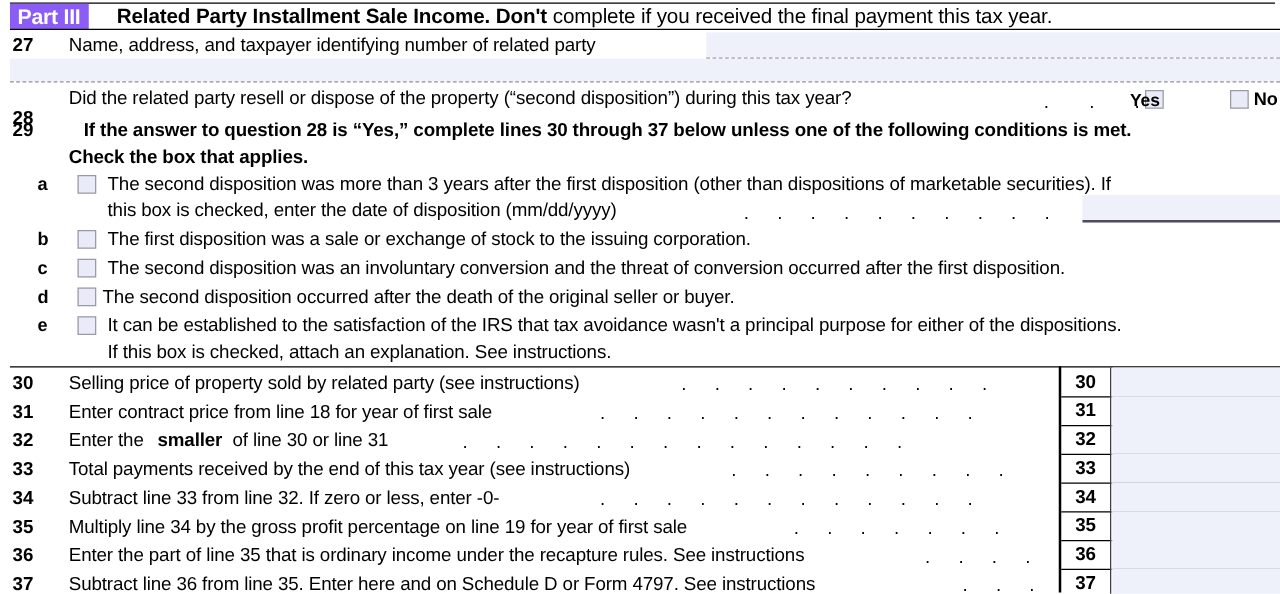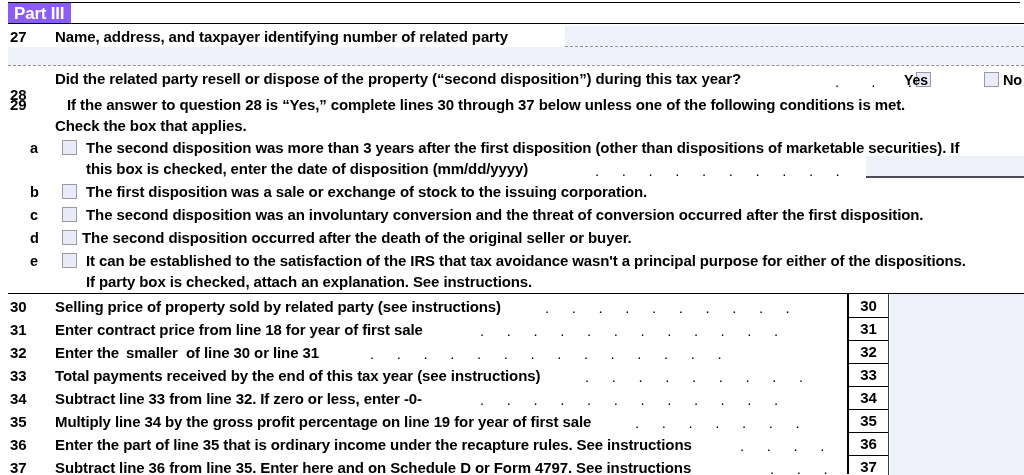--- a/index.html
+++ b/index.html
@@ -66,21 +66,20 @@
   .letterno {
     position: absolute;
     font-weight: bold;
     font-size: 14.5px;
   }
   .txt {
     position: absolute;
     font-size: 15px;
     white-space: nowrap;
     letter-spacing: -0.1px;
-    font-weight: bold;
   }
   .txt.bold { font-weight: bold; }
 
   
   .entry-band {
     position: absolute;
     background: #eef0fa;
   }
   .dashrule {
     position: absolute;
@@ -146,20 +145,21 @@
     position: absolute;
     border-bottom: 1px solid #000;
     height: 0;
   }
 </style>
 </head>
 <body>
 
 <div class="part-header">
   <div class="part-badge">Part III</div>
+  <div class="part-title"><span class="b">Related Party Installment Sale Income. Don't</span><span> complete if you received the final payment this tax year.</span></div>
 </div>
 <div class="rule-top"></div>
 
 <div class="lineno" style="left:10px; top:28px;">27</div>
 <div class="txt" style="left:55px; top:28px;">Name, address, and taxpayer identifying number of related party</div>
 
 <div class="entry-band" style="left:565px; top:26px; width:459px; height:20px;"></div>
 <div class="dashrule" style="left:565px; top:46px; width:459px;"></div>
 
 <div class="entry-band" style="left:8px; top:47px; width:1016px; height:18px;"></div>
@@ -192,21 +192,21 @@
 <div class="cbox" style="left:62px; top:207px;"></div>
 <div class="txt" style="left:86px; top:206px;">The second disposition was an involuntary conversion and the threat of conversion occurred after the first disposition.</div>
 
 <div class="letterno" style="left:30px; top:230px;">d</div>
 <div class="cbox" style="left:62px; top:230px;"></div>
 <div class="txt" style="left:82px; top:229px;">The second disposition occurred after the death of the original seller or buyer.</div>
 
 <div class="letterno" style="left:30px; top:253px;">e</div>
 <div class="cbox" style="left:62px; top:253px;"></div>
 <div class="txt" style="left:86px; top:252px;">It can be established to the satisfaction of the IRS that tax avoidance wasn't a principal purpose for either of the dispositions.</div>
-<div class="txt" style="left:86px; top:273px;">If party box is checked, attach an explanation. See instructions.</div>
+<div class="txt" style="left:86px; top:273px;">If this box is checked, attach an explanation. See instructions.</div>
 
 <div class="amt-rule" style="left:8px; top:293px; width:1016px;"></div>
 
 <div class="amt-vline" style="left:847px; top:293px; height:181px;"></div>
 
 <div class="lineno" style="left:10px; top:298px;">30</div>
 <div class="txt" style="left:55px; top:298px;">Selling price of property sold by related party (see instructions)</div>
 <div class="leader" style="left:545px; top:300px; width:295px;">. . . . . . . . . .</div>
 <div class="amt-numbox" style="left:849px; top:294px;">30</div>
 <div class="amt-cell" style="left:890px; top:294px; width:134px;"></div>

